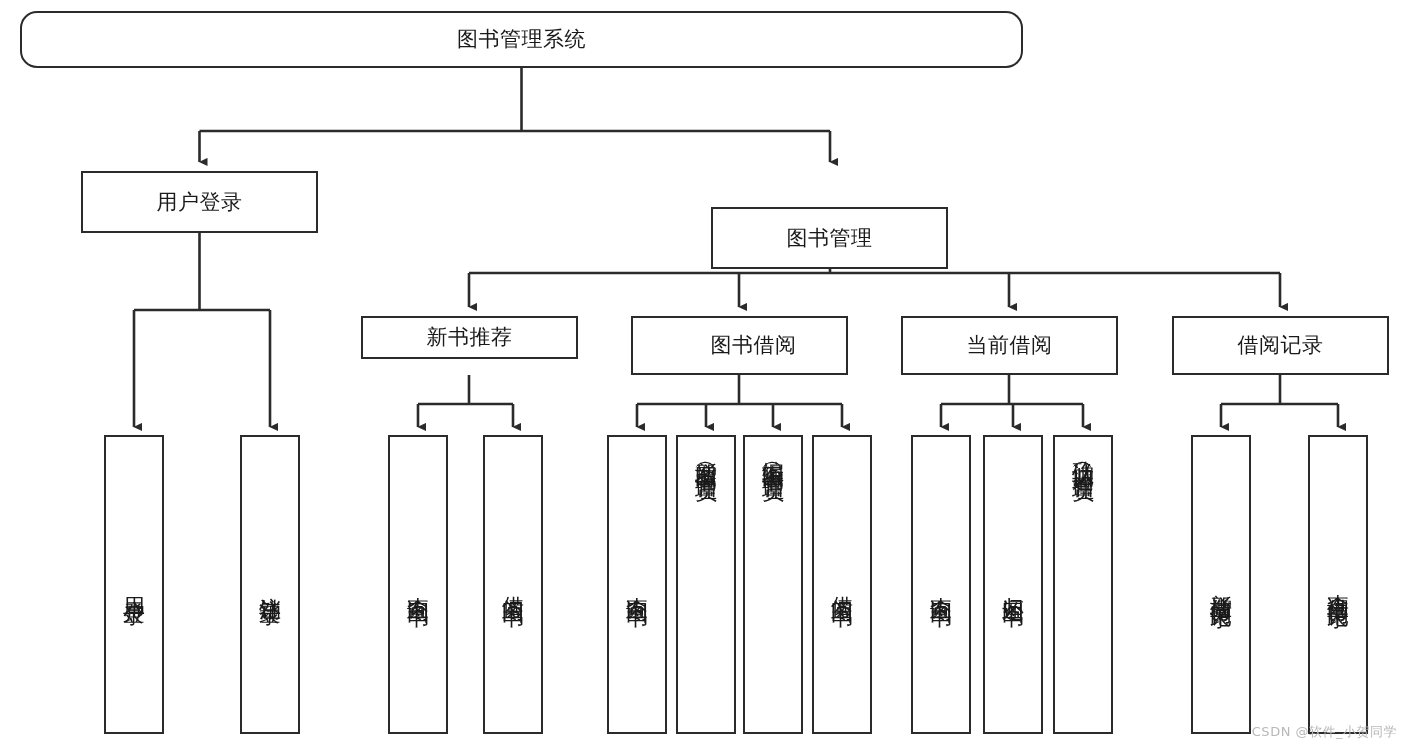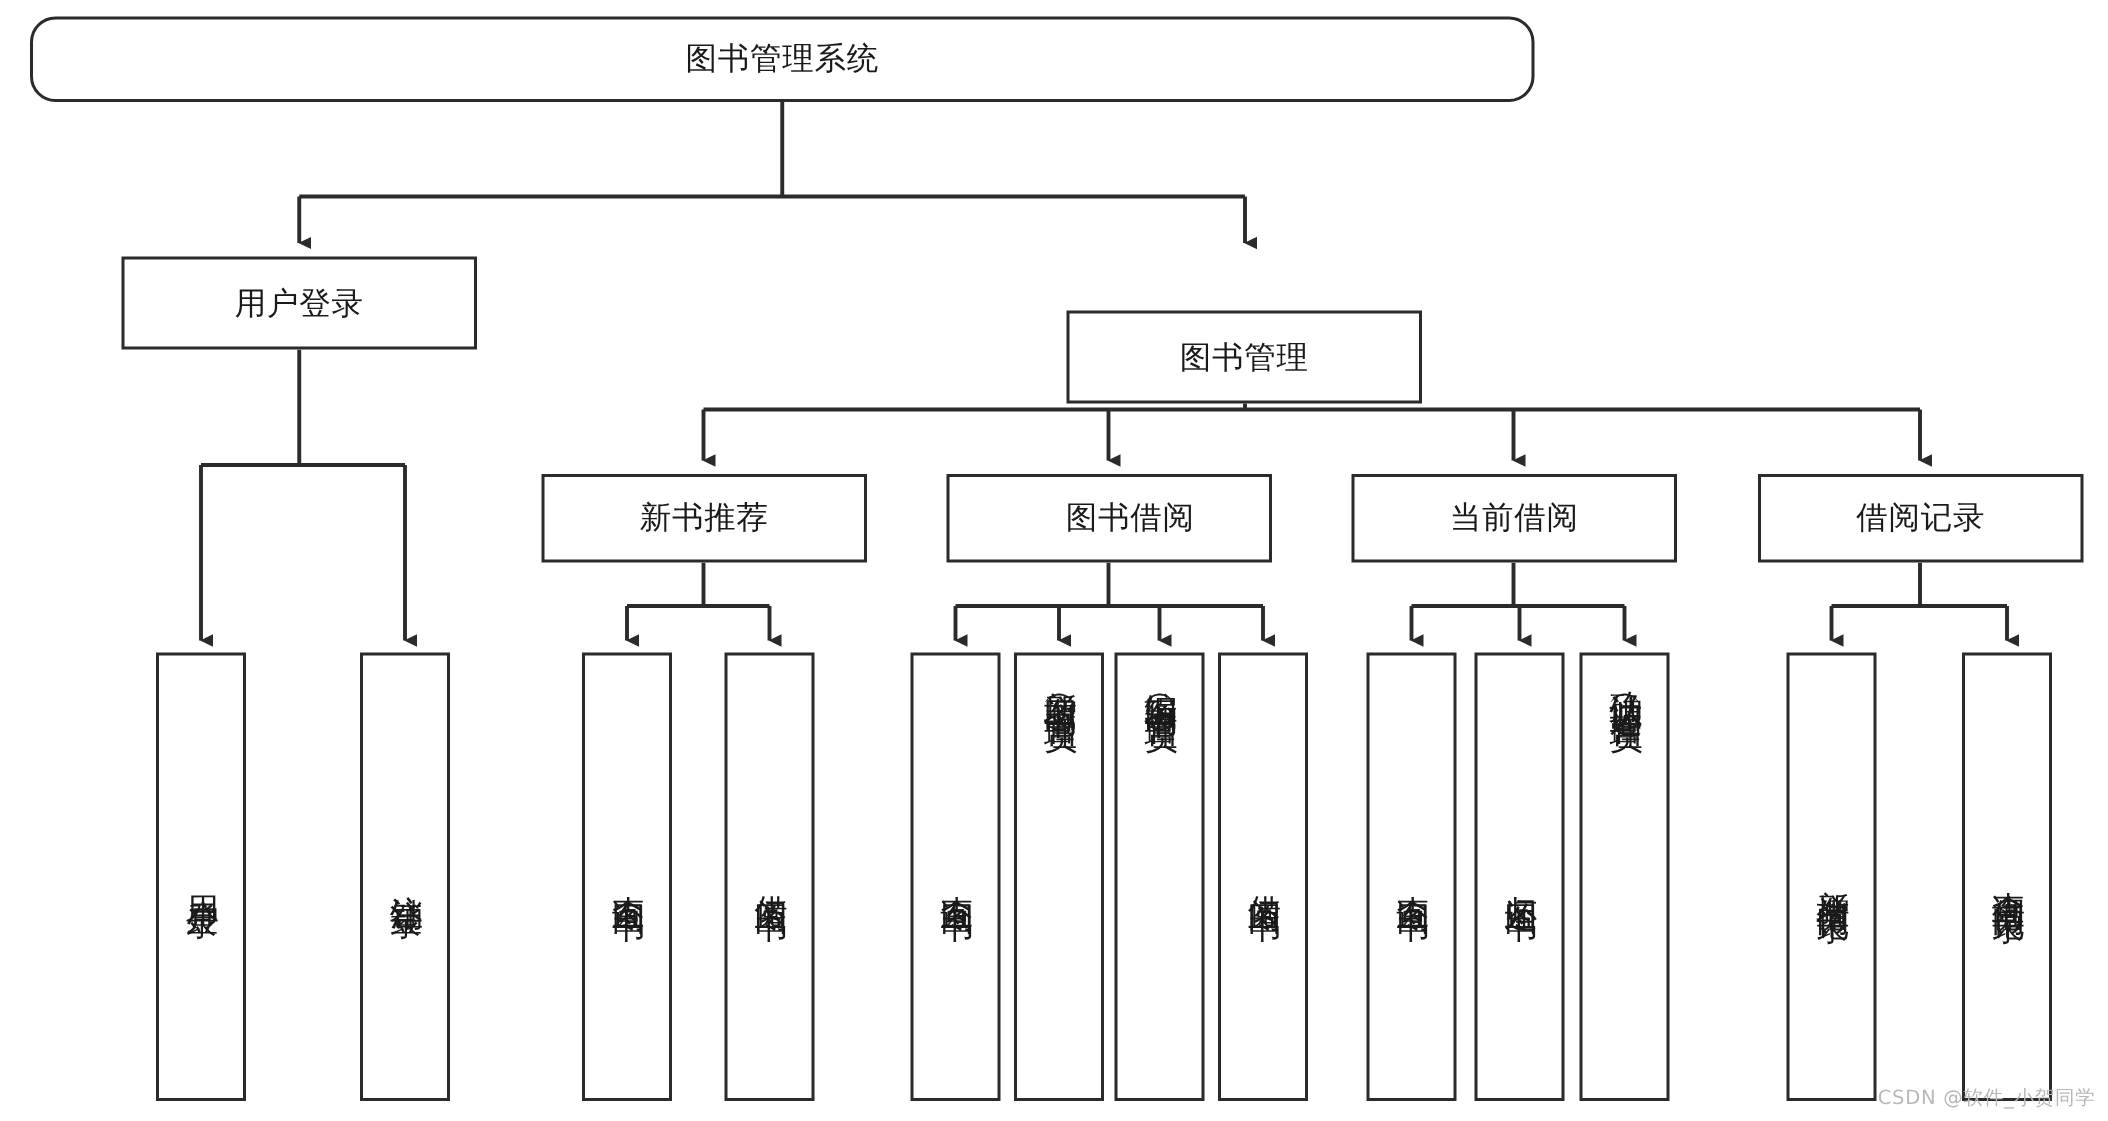--- a/index.html
+++ b/index.html
@@ -134,21 +134,21 @@
     <span class="node-label">图书管理系统</span>
   </div>
 
   <div class="node-box node-horizontal" style="left:81px; top:171px; width:237px; height:62px;">
     <span class="node-label">用户登录</span>
   </div>
   <div class="node-box node-horizontal" style="left:711px; top:171px; width:237px; height:62px;margin-top:36px;">
     <span class="node-label">图书管理</span>
   </div>
 
-  <div class="node-box node-horizontal" style="left:361px; top:316px; width:217px; height:59px;">
+  <div class="node-box node-horizontal" style="left:361px; top:316px; width:217px; height:43px;">
     <span class="node-label">新书推荐</span>
   </div>
   <div class="node-box node-horizontal" style="left:631px; top:316px; width:217px; height:59px;padding-left:28px;">
     <span class="node-label">图书借阅</span>
   </div>
   <div class="node-box node-horizontal" style="left:901px; top:316px; width:217px; height:59px;">
     <span class="node-label">当前借阅</span>
   </div>
   <div class="node-box node-horizontal" style="left:1172px; top:316px; width:217px; height:59px;">
     <span class="node-label">借阅记录</span>

